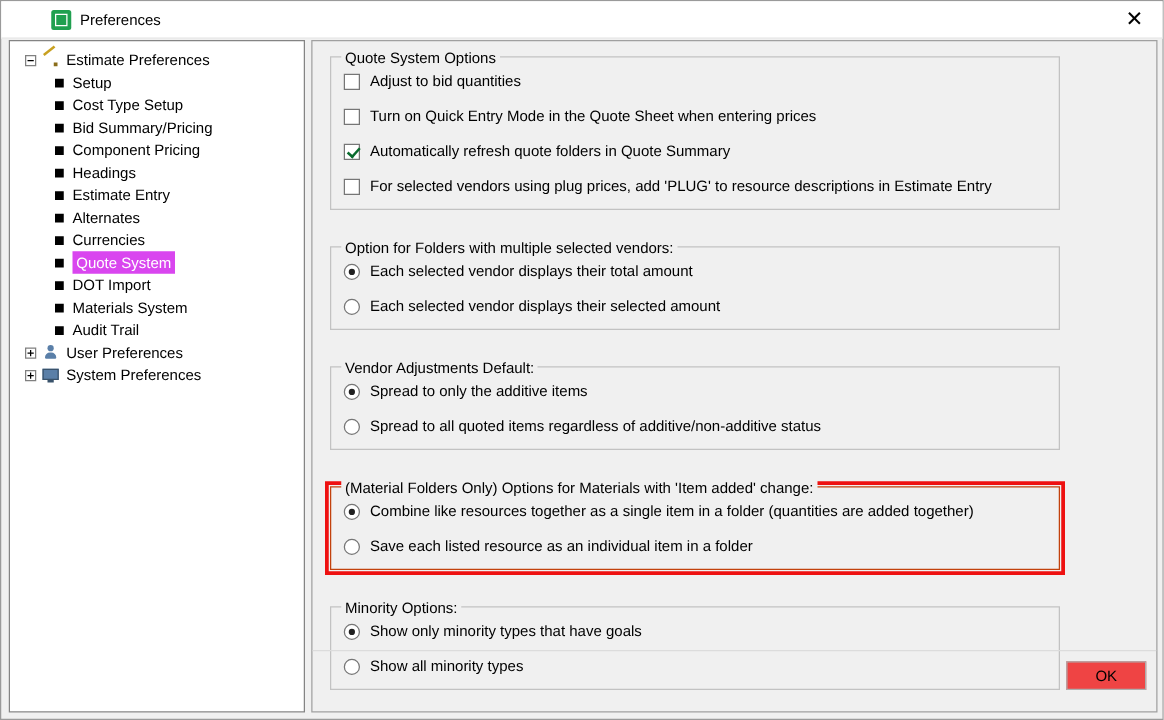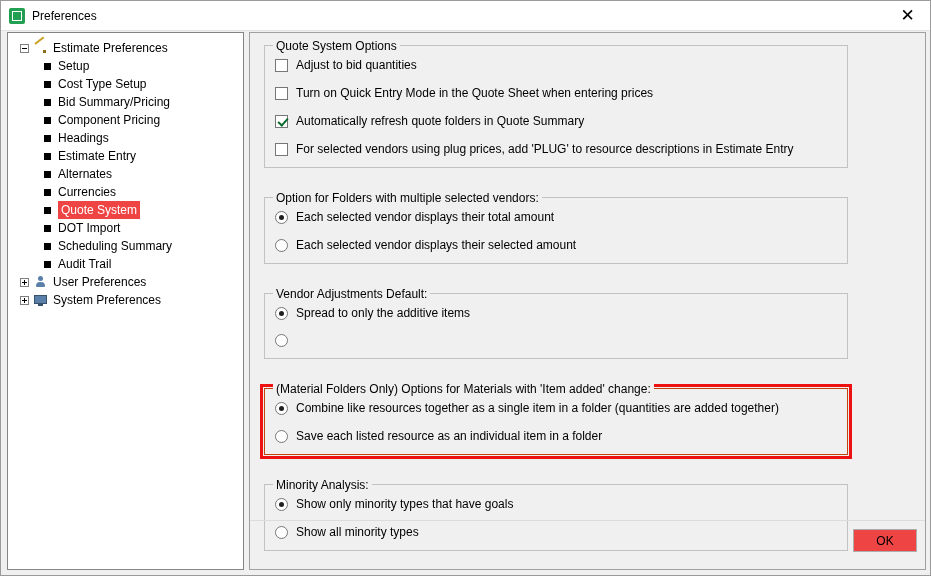--- a/index.html
+++ b/index.html
@@ -24,20 +24,21 @@
     box-sizing: border-box;
   }
   
   .titlebar {
     height: 30px;
     background: #ffffff;
     display: flex;
     align-items: center;
     border-bottom: 1px solid #e4e4e4;
     box-sizing: border-box;
+    padding-left: 32px;
   }
   .title-icon {
     width: 16px;
     height: 16px;
     margin-left: 8px;
     margin-right: 7px;
     background: #20a050;
     border-radius: 2px;
     position: relative;
     flex: none;
@@ -197,21 +198,21 @@
   .leaf-bullet {
     width: 7px;
     height: 7px;
     background: #000;
     margin-right: 7px;
     flex: none;
   }
   .tree-label { line-height: 18px; }
   .tree-row.child { padding-left: 36px; }
   .tree-row.selected .tree-label {
-    background: #ef4444;
+    background: #d946ef;
     color: #fff;
     padding: 0 3px;
   }
 
   
   .groups {
     padding: 12px 0 0 14px;
   }
   .groupbox {
     position: relative;
@@ -368,21 +369,21 @@
         <div class="tree-row child selected">
           <span class="leaf-bullet"></span>
           <span class="tree-label">Quote System</span>
         </div>
         <div class="tree-row child">
           <span class="leaf-bullet"></span>
           <span class="tree-label">DOT Import</span>
         </div>
         <div class="tree-row child">
           <span class="leaf-bullet"></span>
-          <span class="tree-label">Scheduling Summary</span>
+          <span class="tree-label">Materials System</span>
         </div>
         <div class="tree-row child">
           <span class="leaf-bullet"></span>
           <span class="tree-label">Audit Trail</span>
         </div>
 
         <div class="tree-row">
           <span class="expander collapsed"></span>
           <span class="node-icon icon-person"></span>
           <span class="tree-label">User Preferences</span>
@@ -432,37 +433,38 @@
         </div>
 
         <div class="groupbox">
           <span class="legend">Vendor Adjustments Default:</span>
           <div class="opt">
             <span class="radio checked"></span>
             <span class="lbl">Spread to only the additive items</span>
           </div>
           <div class="opt">
             <span class="radio"></span>
+            <span class="lbl">Spread to all quoted items regardless of additive/non-additive status</span>
           </div>
         </div>
 
         <div class="groupbox highlight">
           <span class="legend">(Material Folders Only) Options for Materials with 'Item added' change:</span>
           <div class="opt">
             <span class="radio checked"></span>
             <span class="lbl">Combine like resources together as a single item in a folder (quantities are added together)</span>
           </div>
           <div class="opt">
             <span class="radio"></span>
             <span class="lbl">Save each listed resource as an individual item in a folder</span>
           </div>
         </div>
 
         <div class="groupbox">
-          <span class="legend">Minority Analysis:</span>
+          <span class="legend">Minority Options:</span>
           <div class="opt">
             <span class="radio checked"></span>
             <span class="lbl">Show only minority types that have goals</span>
           </div>
           <div class="opt">
             <span class="radio"></span>
             <span class="lbl">Show all minority types</span>
           </div>
         </div>
 

